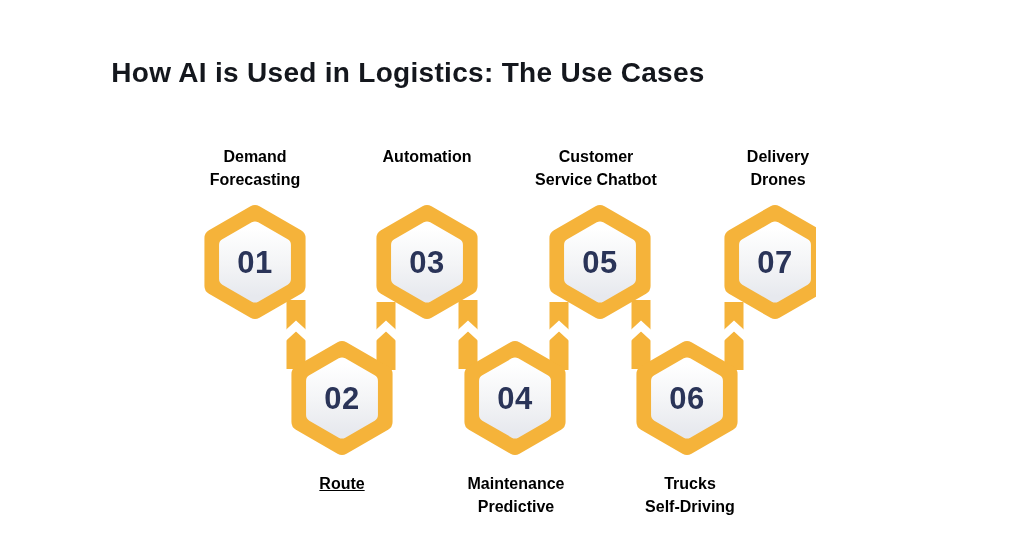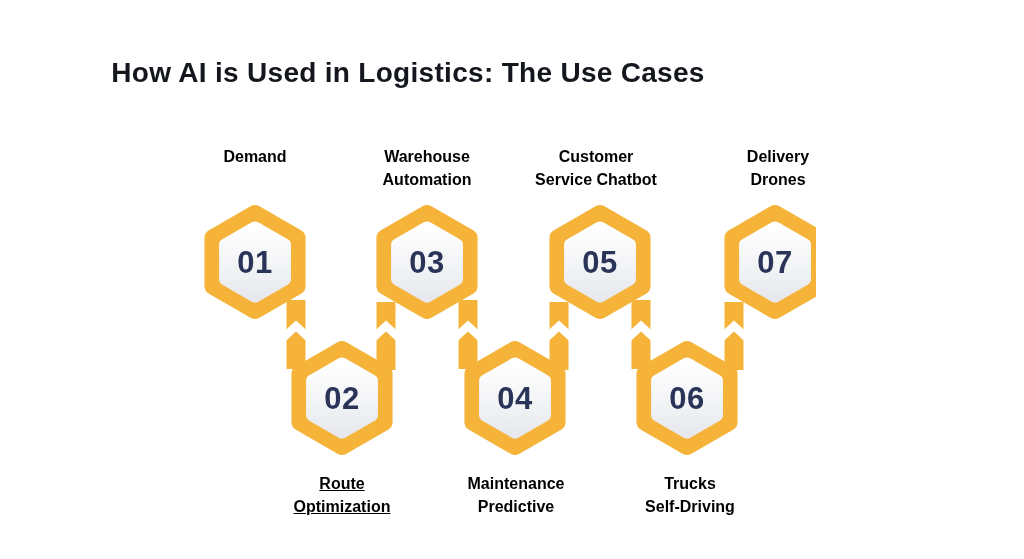--- a/index.html
+++ b/index.html
@@ -46,37 +46,36 @@
 </style>
 </head>
 <body>
 
 <div class="canvas">
 
   <div class="title">How AI is Used in Logistics: The Use Cases</div>
 
   <div class="uc-label" style="left:255px; top:145px;">
     <div>Demand</div>
+    <div>Forecasting</div>
   </div>
   <div class="uc-label" style="left:427px; top:145px;">
-    <div>Warehouse</div>
     <div>Automation</div>
   </div>
   <div class="uc-label" style="left:596px; top:145px;">
     <div>Customer</div>
     <div>Service Chatbot</div>
   </div>
   <div class="uc-label" style="left:778px; top:145px;">
     <div>Delivery</div>
     <div>Drones</div>
   </div>
 
   <div class="uc-label" style="left:342px; top:472px;text-decoration:underline;">
     <div>Route</div>
-    <div>Optimization</div>
   </div>
   <div class="uc-label" style="left:516px; top:472px;">
     <div>Maintenance</div>
     <div>Predictive</div>
   </div>
   <div class="uc-label" style="left:690px; top:472px;">
     <div>Trucks</div>
     <div>Self-Driving</div>
   </div>
 

